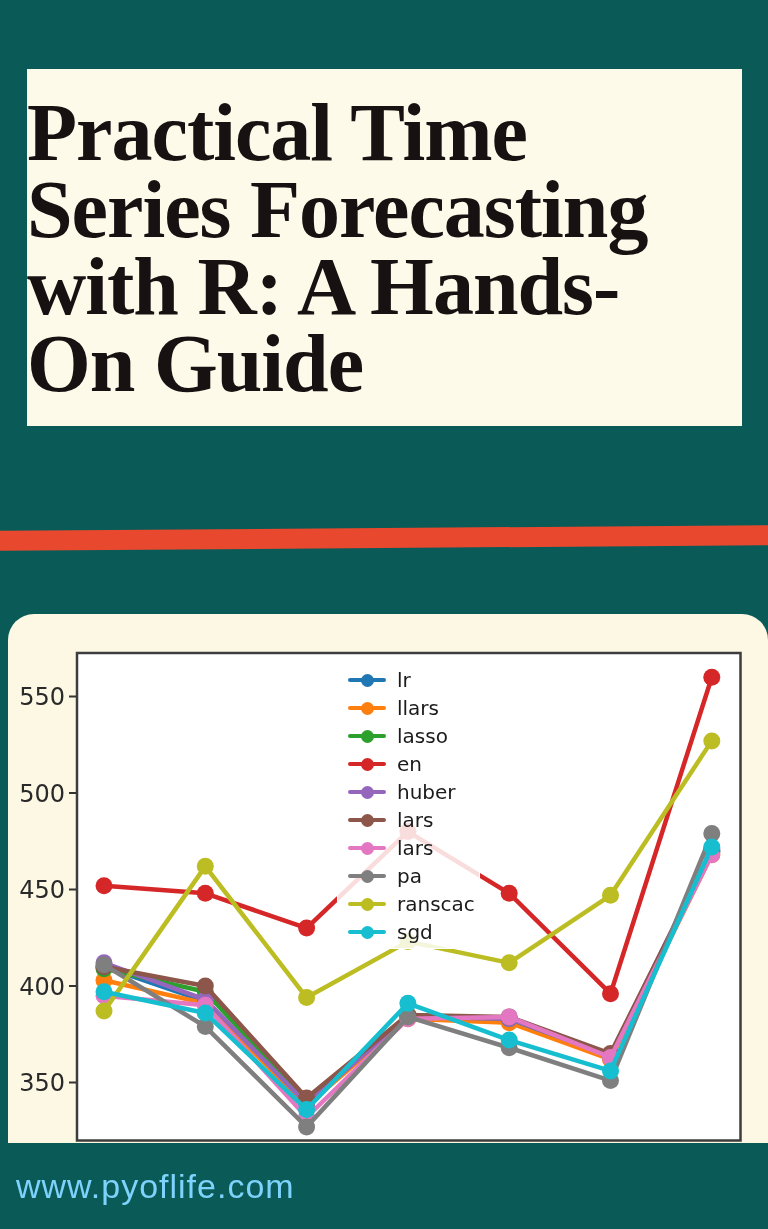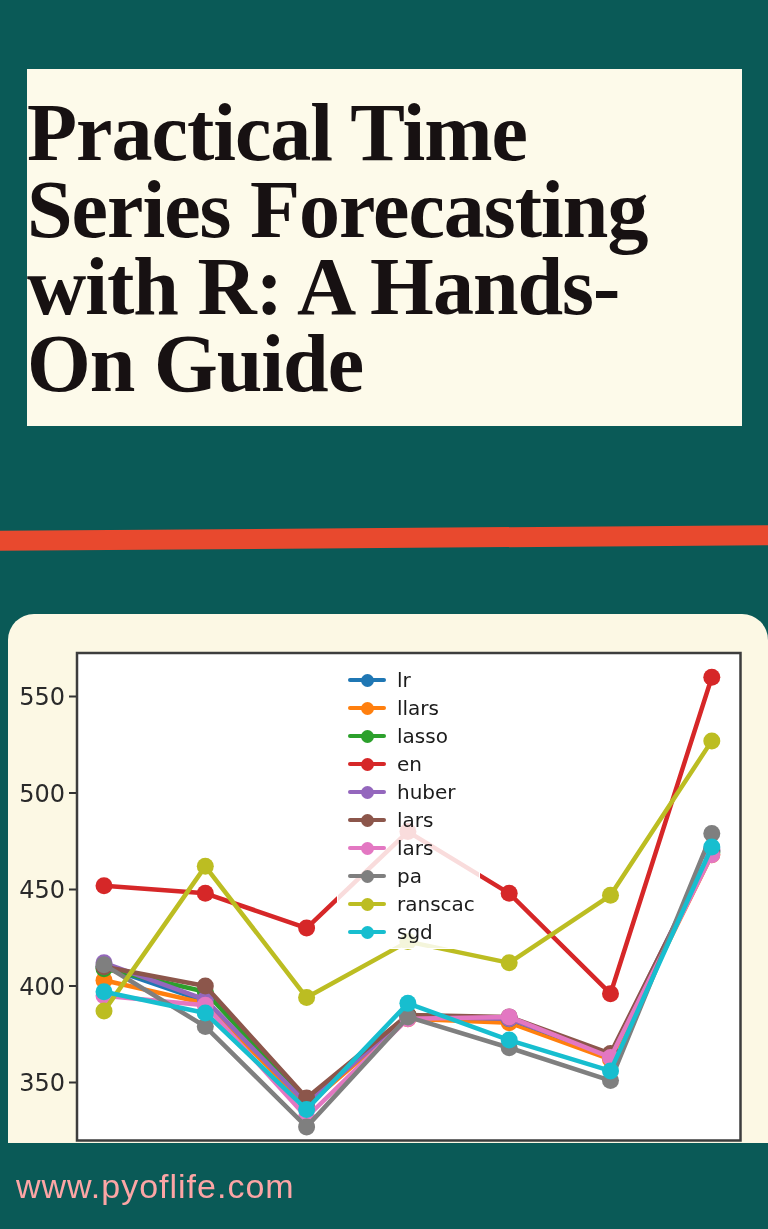--- a/index.html
+++ b/index.html
@@ -89,21 +89,21 @@
     left: 0; top: 1143px;
     width: 768px; height: 86px;
     background: #0a5a57;
     display: flex; align-items: center;
   }
   .footer-url {
     margin-left: 16px;
     font-family: "Liberation Sans", sans-serif;
     font-size: 34px;
     letter-spacing: 1px;
-    color: #fca5a5;
+    color: #7dd3fc;
   }
 </style>
 </head>
 <body>
 
 <div class="abs title-box">
   <div class="title-line">Practical Time</div>
   <div class="title-line">Series Forecasting</div>
   <div class="title-line">with R: A Hands-</div>
   <div class="title-line">On Guide</div>

